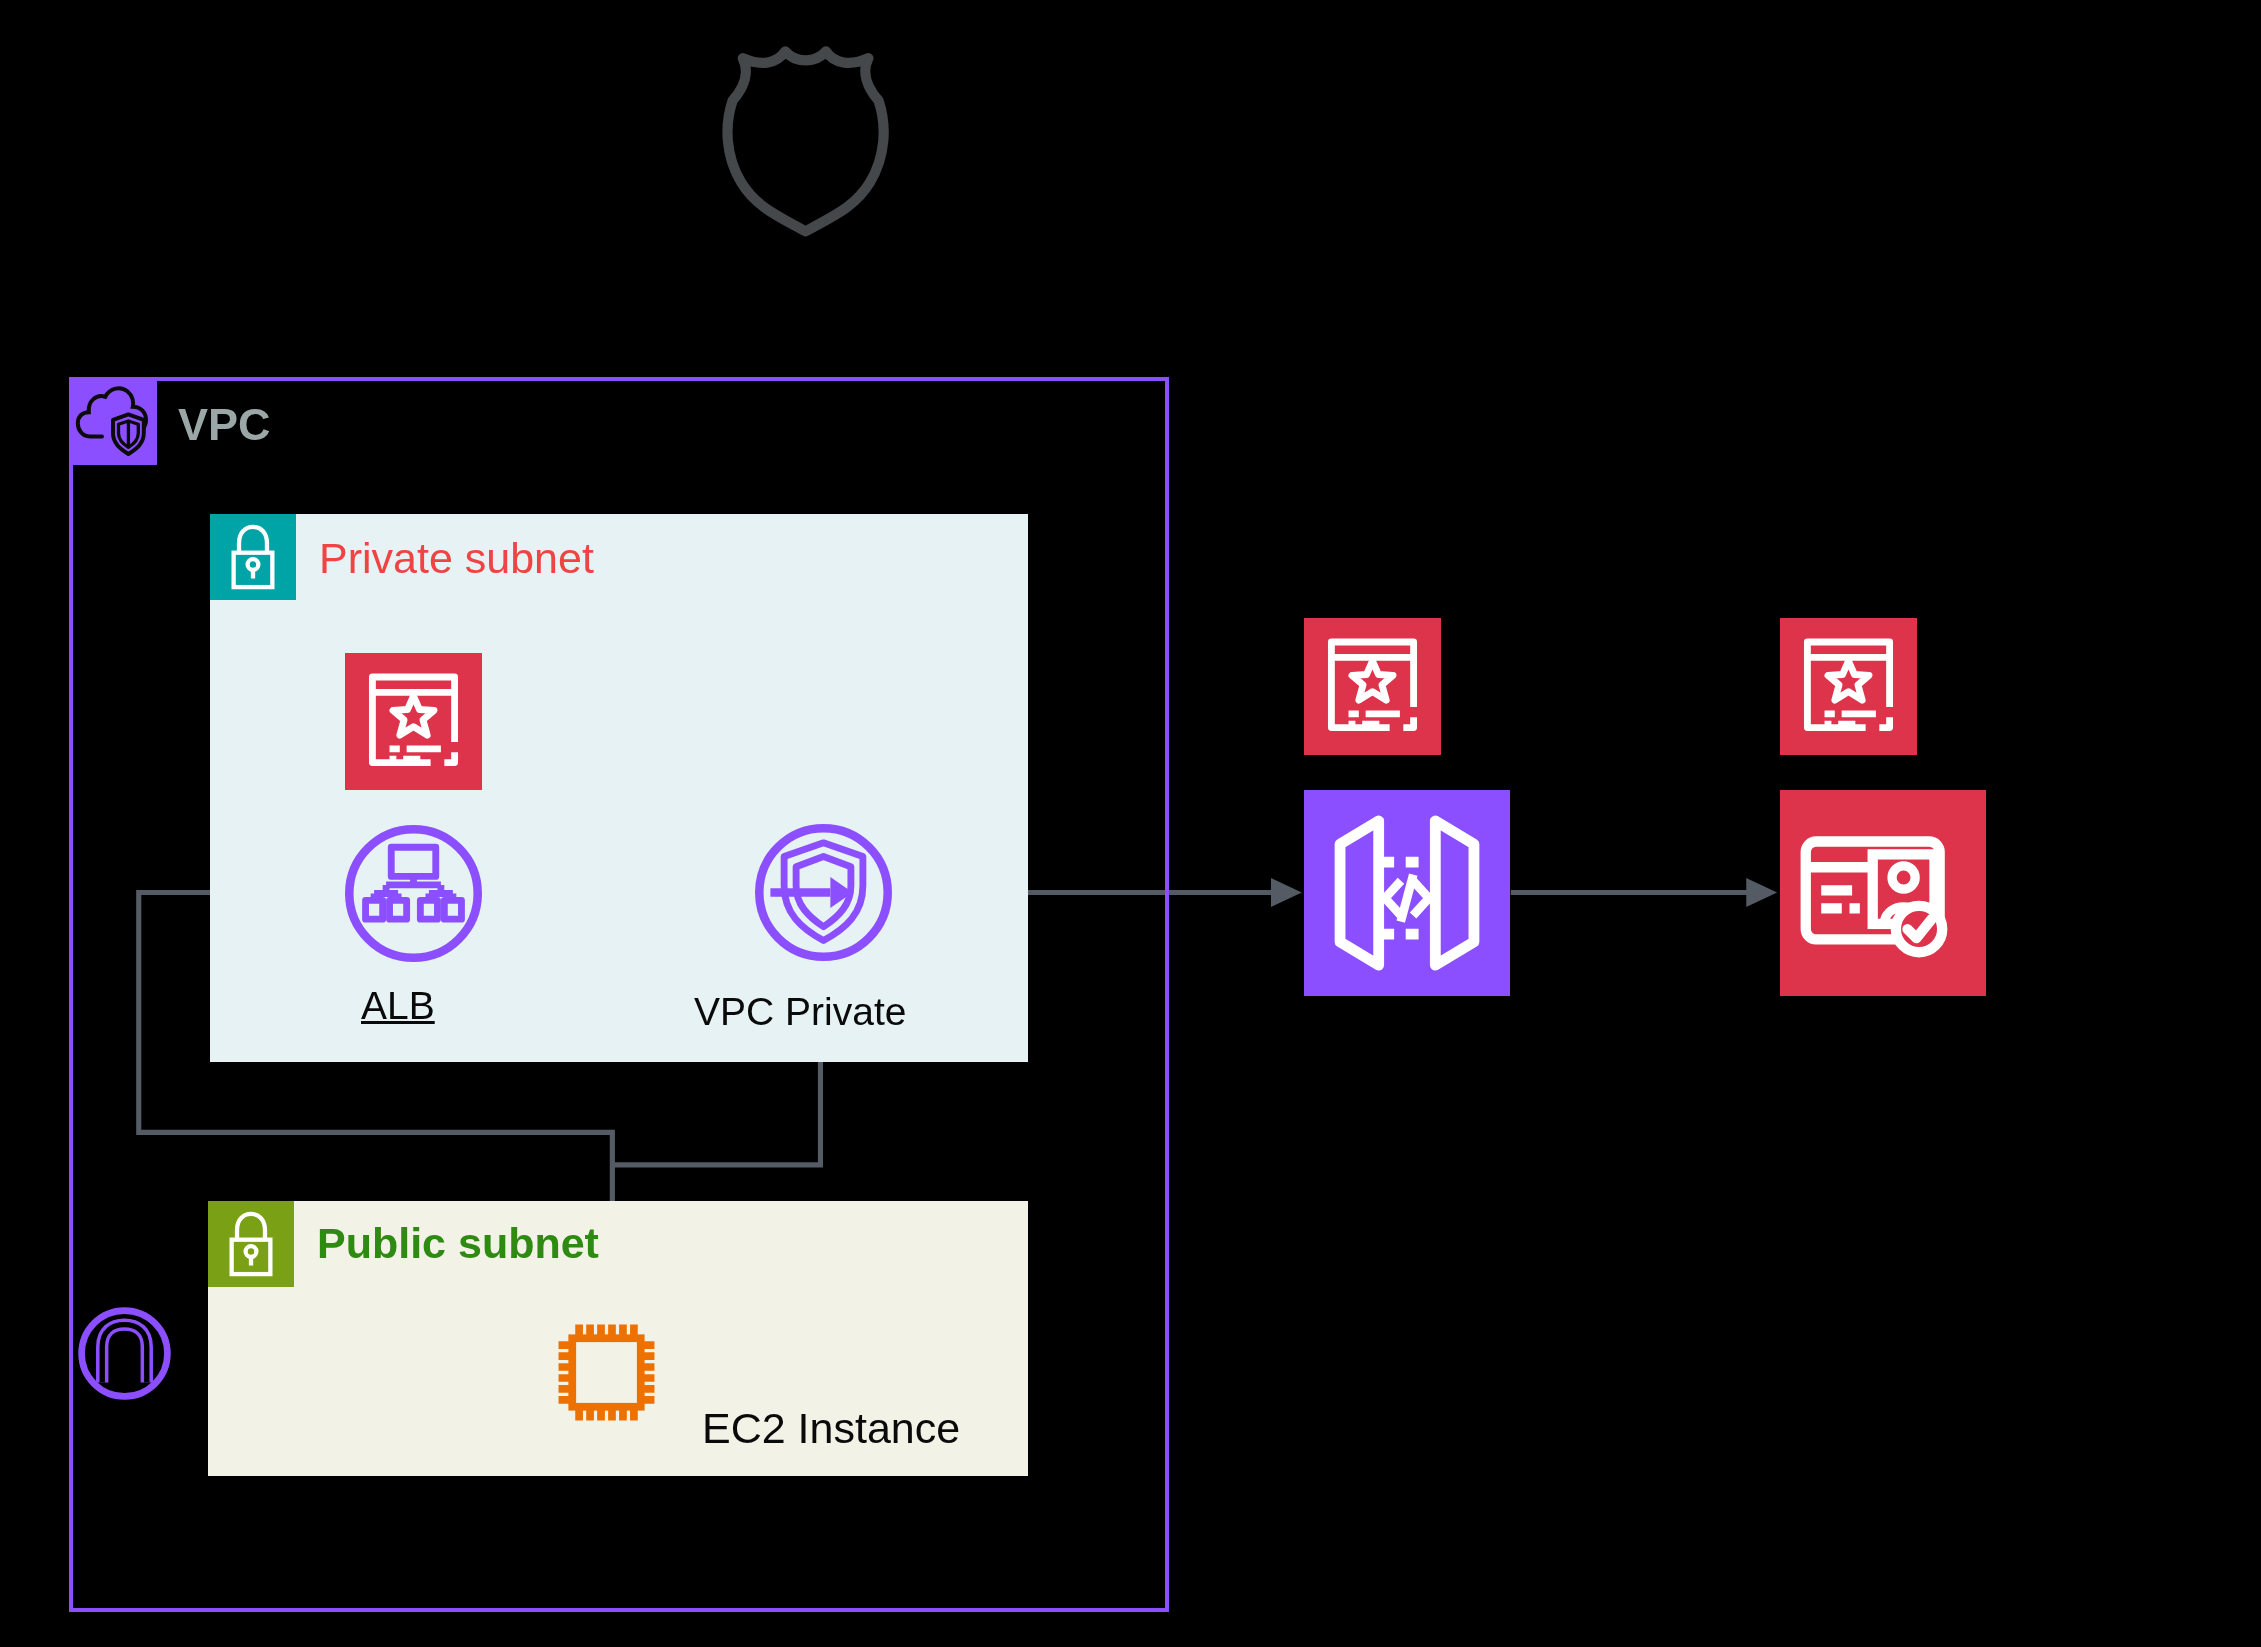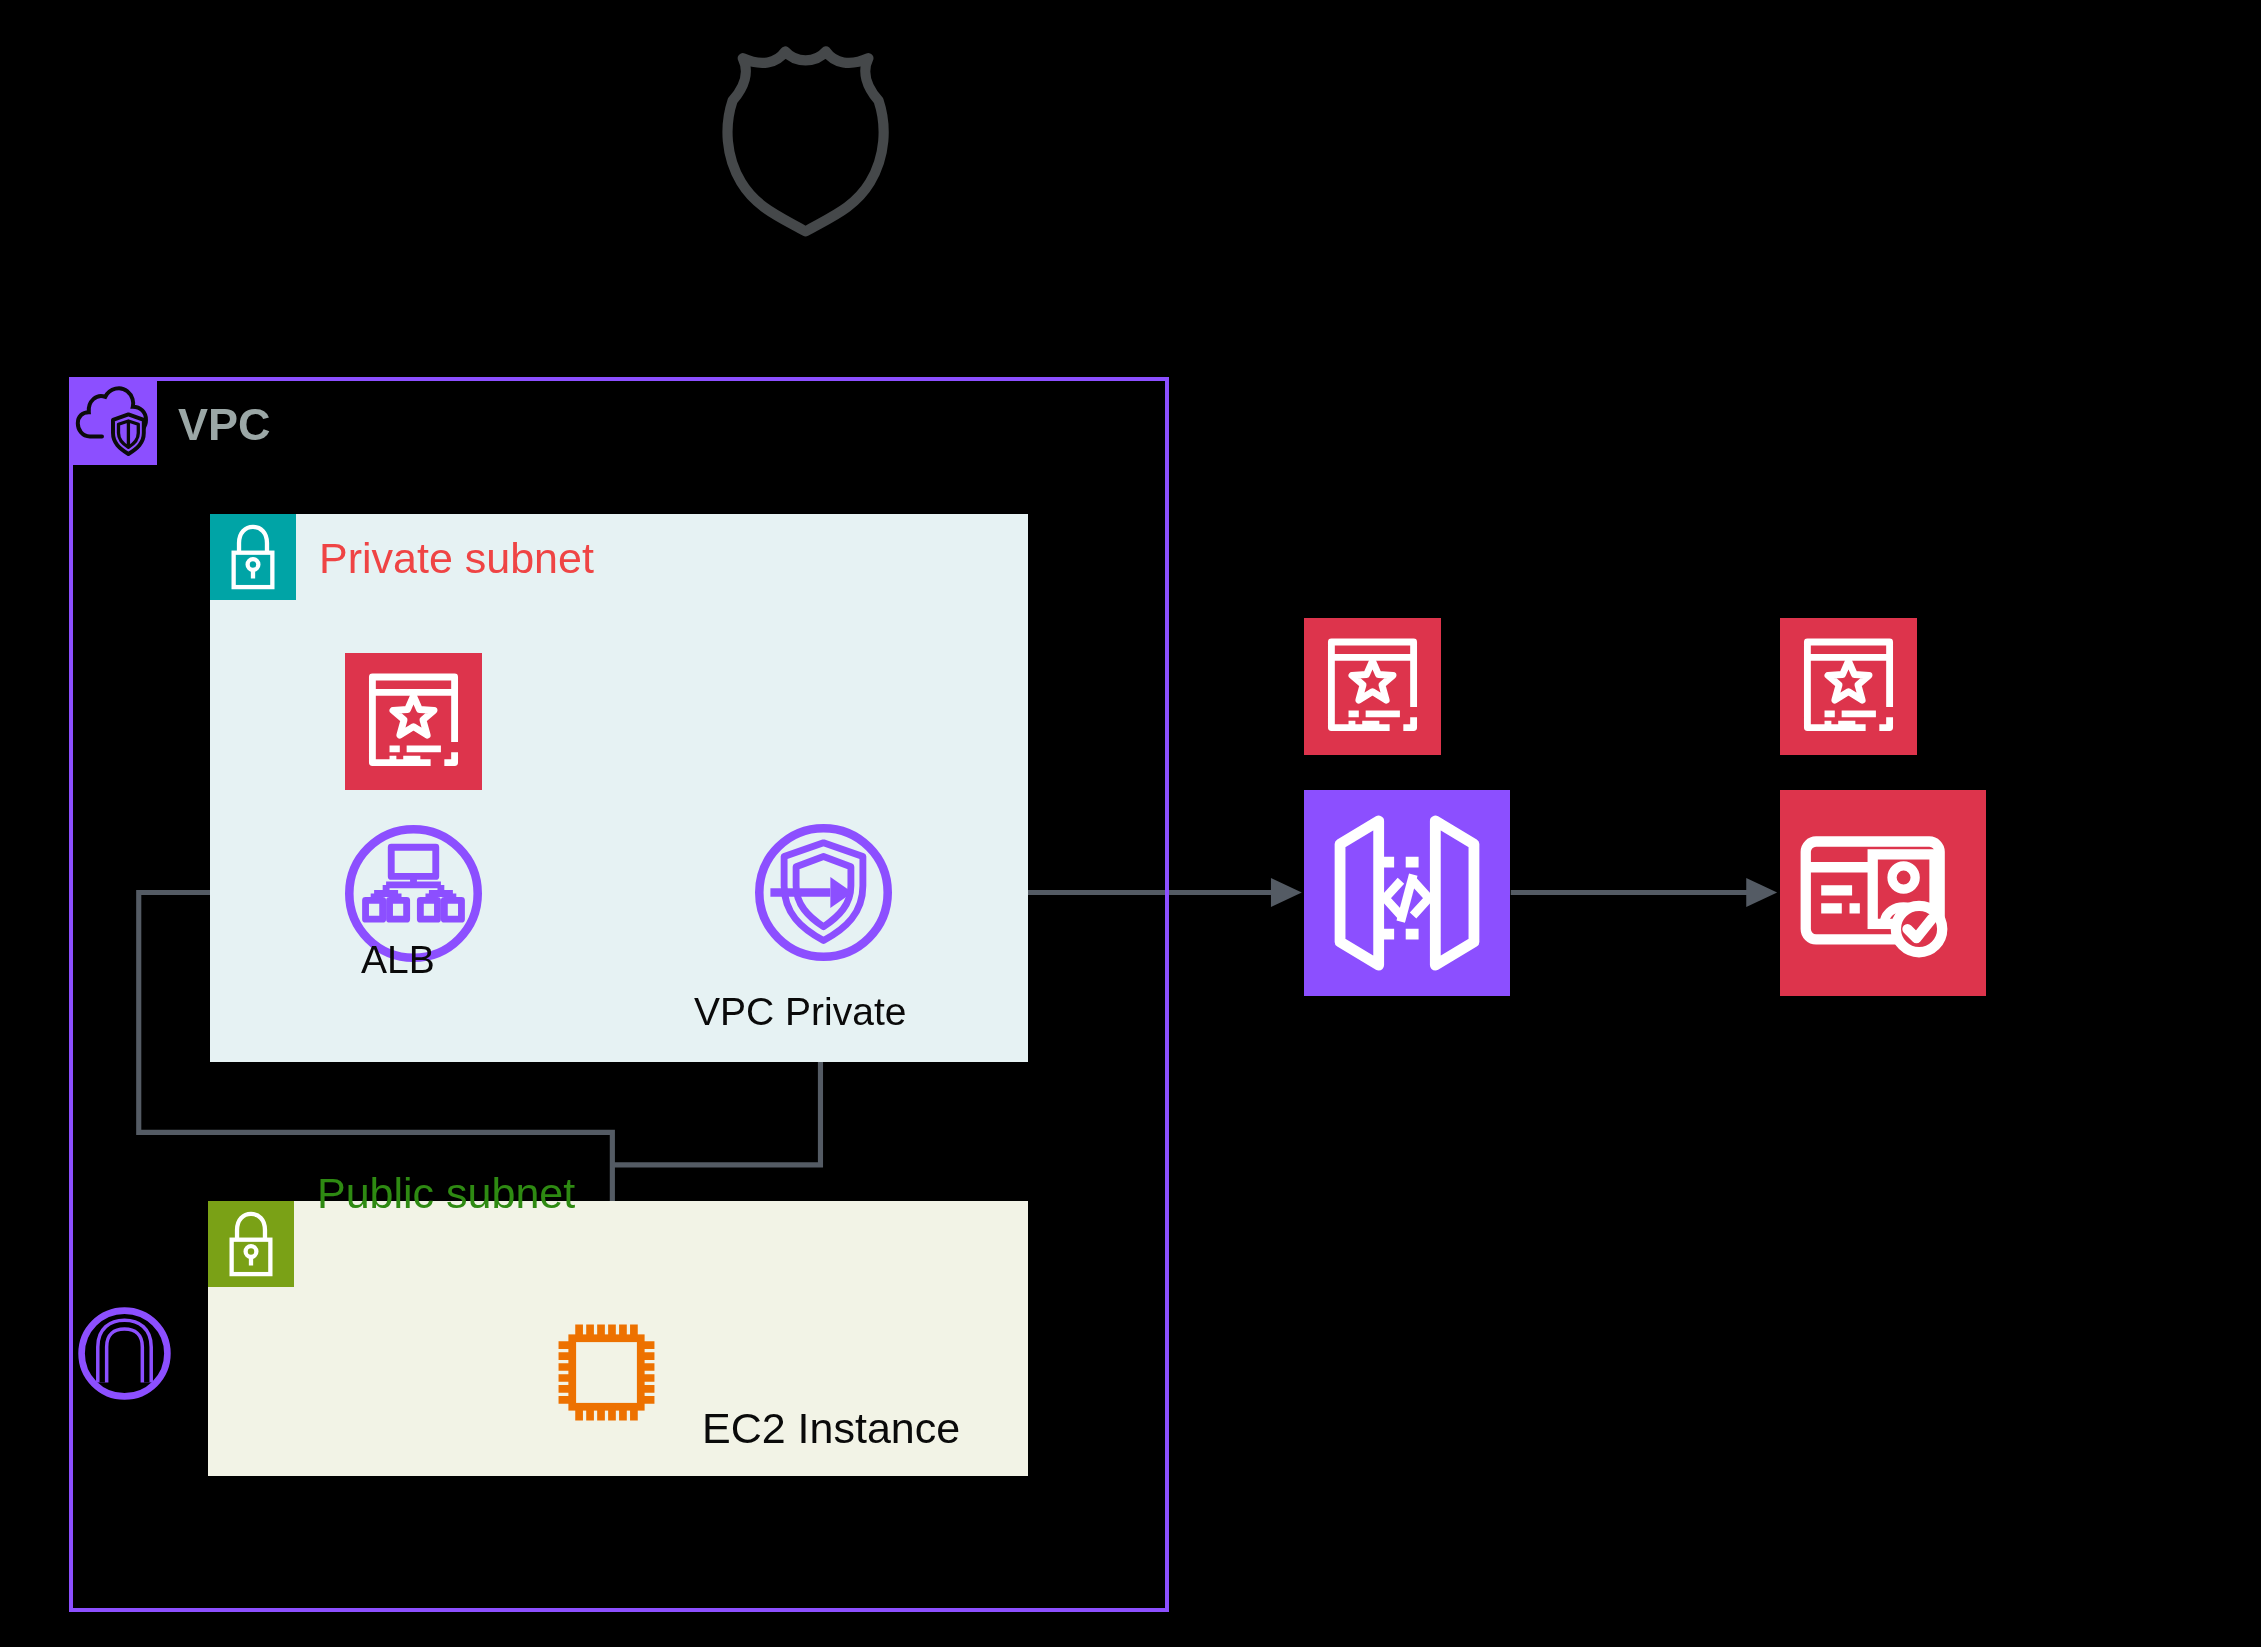--- a/index.html
+++ b/index.html
@@ -87,40 +87,40 @@
     <g fill="none" stroke="#8C4FFF" stroke-width="4" stroke-linejoin="round">
       <rect x="27" y="13" width="26" height="17"></rect>
       <path d="M40,30 V35 M24,35 H56 M24,35 V40 M56,35 V40"></path>
       <path d="M17,40 H31 M49,40 H63 M17,40 V44 M31,40 V44 M49,40 V44 M63,40 V44"></path>
       <rect x="12" y="44" width="10" height="11"></rect>
       <rect x="26" y="44" width="10" height="11"></rect>
       <rect x="44" y="44" width="10" height="11"></rect>
       <rect x="58" y="44" width="10" height="11"></rect>
     </g>
   </svg>
-  <span class="lbl lbl-node" style="left:361px;top:938px;">ALB</span>
+  <span class="lbl lbl-node" style="left:361px;top:984px;text-decoration:underline;">ALB</span>
 
   <svg class="abs" style="left:755px;top:824px;" width="137" height="137" viewBox="0 0 80 80">
     <circle cx="40" cy="40" r="37.5" fill="#E6F2F3" stroke="#8C4FFF" stroke-width="5"></circle>
     <path fill="none" stroke="#8C4FFF" stroke-width="4" stroke-linejoin="round" d="M40,11 L63,19 V36 C63,52 53,61 40,68 C27,61 17,52 17,36 V19 Z"></path>
     <path fill="none" stroke="#8C4FFF" stroke-width="4" stroke-linejoin="round" d="M40,19 L56,25 V36 C56,47 49,54 40,60 C31,54 24,47 24,36 V25 Z"></path>
     <path stroke="#8C4FFF" stroke-width="5" d="M9,40 H44"></path>
     <polygon fill="#8C4FFF" points="44,31 57,40 44,49"></polygon>
   </svg>
   <span class="lbl lbl-node" style="left:694px;top:990px;">VPC Private</span>
 
   <div class="box subnet-public" style="left:208px;top:1201px;width:820px;height:275px;"></div>
   <svg class="abs" style="left:208px;top:1201px;" width="86" height="86" viewBox="0 0 80 80">
     <rect x="0" y="0" width="80" height="80" fill="#7AA116"></rect>
     <path fill="none" stroke="#FFFFFF" stroke-width="4" d="M27,36 V27 C27,17 33,12 40,12 C47,12 53,17 53,27 V36"></path>
     <rect x="22" y="36" width="36" height="32" fill="none" stroke="#FFFFFF" stroke-width="4"></rect>
     <circle cx="40" cy="47" r="5" fill="none" stroke="#FFFFFF" stroke-width="4"></circle>
     <path stroke="#FFFFFF" stroke-width="4" d="M40,52 V60"></path>
   </svg>
-  <span class="lbl lbl-public" style="left:317px;top:1169px;">Public subnet</span>
+  <span class="lbl lbl-public" style="left:317px;top:1219px;font-weight:bold;">Public subnet</span>
 
   <svg class="abs" style="left:538px;top:1304px;" width="137" height="137" viewBox="0 0 80 80">
     <g stroke="#ED7100" stroke-width="4.5" fill="none">
       <rect x="20" y="20" width="40" height="40"></rect>
       <path d="M24,12 V20 M30.4,12 V20 M36.8,12 V20 M43.2,12 V20 M49.6,12 V20 M56,12 V20"></path>
       <path d="M24,60 V68 M30.4,60 V68 M36.8,60 V68 M43.2,60 V68 M49.6,60 V68 M56,60 V68"></path>
       <path d="M12,24 H20 M12,30.4 H20 M12,36.8 H20 M12,43.2 H20 M12,49.6 H20 M12,56 H20"></path>
       <path d="M60,24 H68 M60,30.4 H68 M60,36.8 H68 M60,43.2 H68 M60,49.6 H68 M60,56 H68"></path>
     </g>
   </svg>

